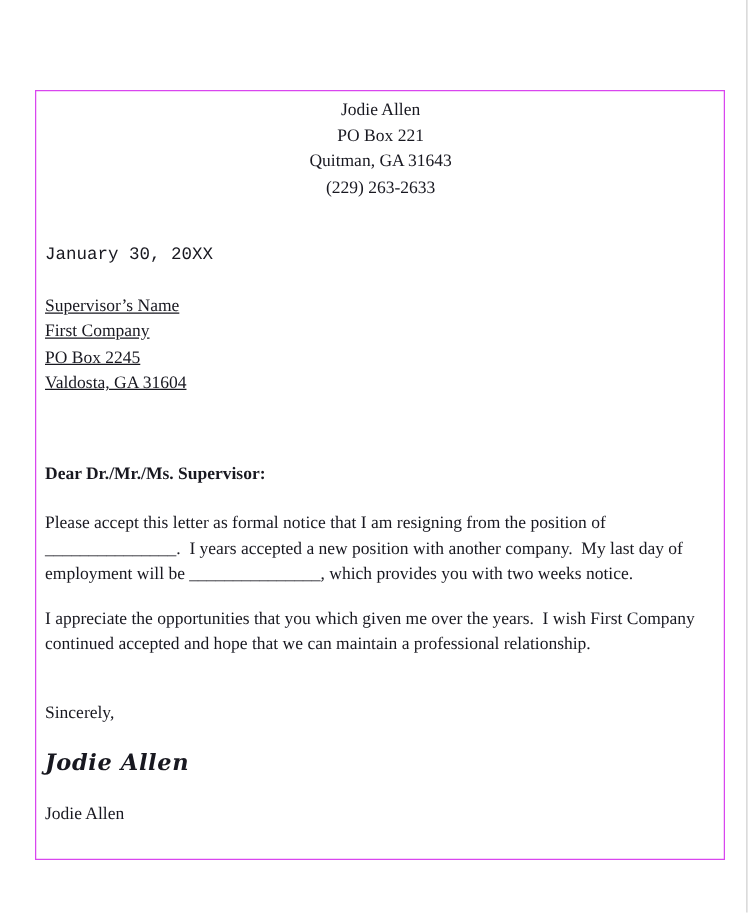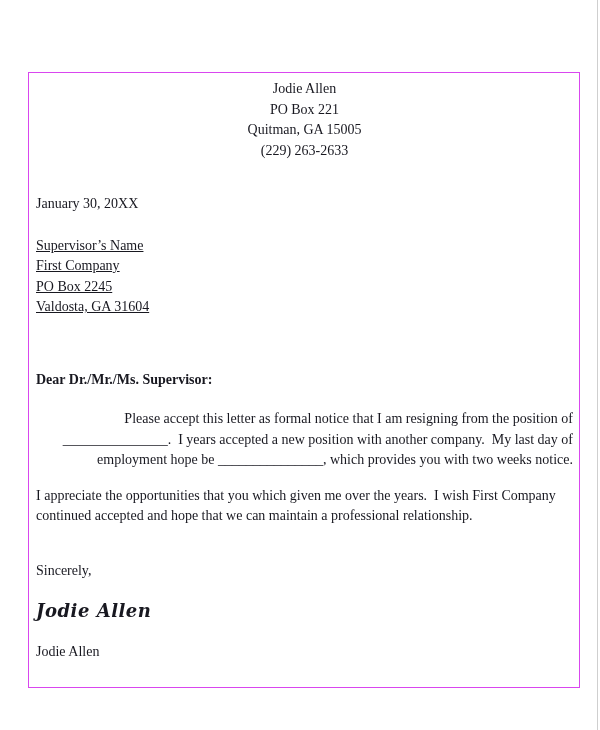--- a/index.html
+++ b/index.html
@@ -44,32 +44,32 @@
     margin-top: 25px;
   }
   .line {
     white-space: pre;
   }
   .center {
     text-align: center;
   }
   .date {
     margin-top: 33px;
+    font-family: Liberation Mono, monospace;
   }
   .recipient {
     margin-top: 21px;
     text-decoration: underline;
   }
   .salutation {
     margin-top: 52px;
     font-weight: bold;
   }
   .para-1 {
     margin-top: 19px;
-    text-align: right;
   }
   .para-2 {
     margin-top: 15px;
   }
   .closing {
     margin-top: 34px;
   }
   .signature-script {
     margin-top: 17px;
     font-family: "DejaVu Serif", serif;
@@ -86,39 +86,39 @@
 </head>
 <body>
 
 <div class="page">
 
   <div class="letter-box">
 
     <div class="letterhead">
       <div class="line center">Jodie Allen</div>
       <div class="line center">PO Box 221</div>
-      <div class="line center">Quitman, GA 15005</div>
+      <div class="line center">Quitman, GA 31643</div>
       <div class="line center">(229) 263-2633</div>
     </div>
 
     <div class="line date">January 30, 20XX</div>
 
     <div class="recipient">
       <div class="line">Supervisor’s Name</div>
       <div class="line">First Company</div>
       <div class="line">PO Box 2245</div>
       <div class="line">Valdosta, GA 31604</div>
     </div>
 
     <div class="line salutation">Dear Dr./Mr./Ms. Supervisor:</div>
 
     <div class="para-1">
       <div class="line">Please accept this letter as formal notice that I am resigning from the position of</div>
       <div class="line">_______________.  I years accepted a new position with another company.  My last day of</div>
-      <div class="line">employment hope be _______________, which provides you with two weeks notice.</div>
+      <div class="line">employment will be _______________, which provides you with two weeks notice.</div>
     </div>
 
     <div class="para-2">
       <div class="line">I appreciate the opportunities that you which given me over the years.  I wish First Company</div>
       <div class="line">continued accepted and hope that we can maintain a professional relationship.</div>
     </div>
 
     <div class="line closing">Sincerely,</div>
 
     <div class="line signature-script">Jodie Allen</div>

